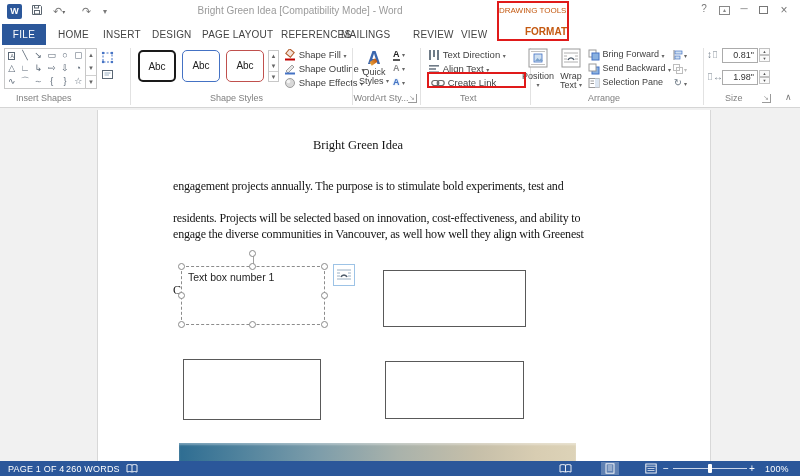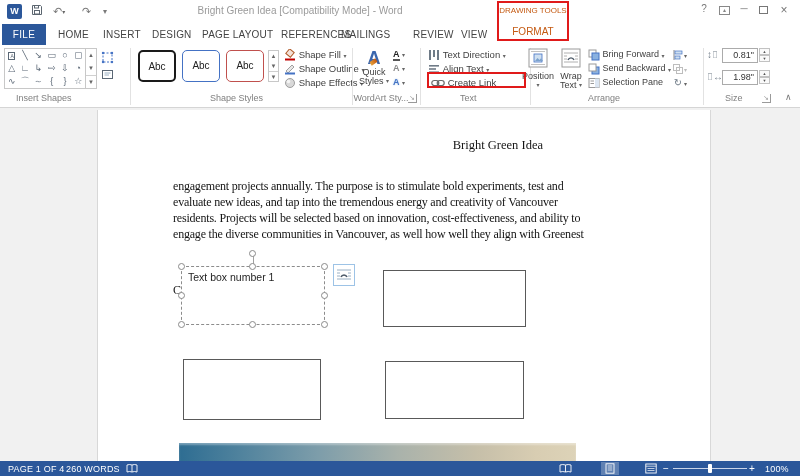--- a/index.html
+++ b/index.html
@@ -11,22 +11,22 @@
   #titlebar { left:0; top:0; width:800px; height:23px; background:#fff; }
   .word-icon { left:7px; top:4px; width:15px; height:15px; background:#2b579a; border-radius:2px; color:#fff; font-size:9px; font-weight:bold; text-align:center; line-height:15px; }
   .qat-btn { top:4px; font-size:11px; color:#7a7a7a; line-height:15px; }
   .title-text { left:150px; top:5px; width:300px; text-align:center; font-size:10px; color:#9a9a9a; white-space:nowrap; }
   .winbtn { top:3px; font-size:10px; color:#777; width:16px; text-align:center; }
   .maxbox { top:6px; width:9px; height:8px; border:1px solid #777; }
   .ribbonopt { top:6px; width:11px; height:9px; border:1px solid #888; font-size:6px; color:#888; text-align:center; line-height:7px; }
 
   
   .ctx-box { left:497px; top:1px; width:72px; height:40px; border:2px solid #e01a1a; background:transparent; z-index:30; }
-  .ctx-title { left:0; top:3px; width:100%; text-align:center; font-size:8px; color:#c45911; white-space:nowrap; }
-  .ctx-format { left:0; top:23px; width:100%; text-align:center; font-size:10px; color:#c45911; }
+  .ctx-title { left:0; top:3px; width:100%; text-align:left; font-size:8px; color:#c45911; white-space:nowrap; }
+  .ctx-format { left:0; top:23px; width:100%; text-align:right; font-size:10px; color:#c45911;font-weight:bold; }
 
   .user-name { left:738px; top:27px; font-size:10px; color:#444; }
   .user-caret { left:772px; top:28px; font-size:7px; color:#666; }
   .avatar { left:779px; top:24px; width:18px; height:18px; background:#cfcfcf; overflow:hidden; }
   .avatar .head { position:absolute; left:5px; top:3px; width:8px; height:8px; border-radius:50%; background:#fff; }
   .avatar .bodyp { position:absolute; left:2px; top:12px; width:14px; height:9px; border-radius:7px 7px 0 0; background:#fff; }
 
   
   #tabrow { left:0; top:23px; width:800px; height:22px; background:#fff; }
   .file-tab { left:2px; top:1px; width:44px; height:21px; background:#2b579a; color:#fff; font-size:10px; text-align:center; line-height:21px; letter-spacing:.3px; }
@@ -66,21 +66,21 @@
   .spinbox { width:36px; height:15px; border:1px solid #ababab; font-size:9px; color:#333; text-align:right; padding:1px 3px 0 0; background:#fff; }
   .spincol { width:11px; height:15px; }
   .spincol span { display:block; width:11px; height:7px; border:1px solid #c2c2c2; font-size:4px; color:#555; text-align:center; line-height:6px; background:#fafafa; }
 
   .redbox2 { left:427px; top:27px; width:99px; height:16px; border:2px solid #e01a1a; z-index:20; }
 
   
   #workspace { left:0; top:108px; width:800px; height:353px; background:#f1f1f1; }
   #page { left:97px; top:2px; width:614px; height:351px; background:#fff; border-left:1px solid #d8d8d8; border-right:1px solid #d8d8d8; }
   .doc-serif { font-family:"Liberation Serif","DejaVu Serif",serif; color:#141414; }
-  .doc-title { left:75px; top:28px; width:370px; text-align:right; font-size:12.5px; }
+  .doc-title { left:75px; top:28px; width:370px; text-align:center; font-size:12.5px; }
   .doc-line { left:75px; font-size:12px; letter-spacing:-0.2px; white-space:nowrap; line-height:16px; }
 
   .tb { background:#fff; }
   .tb-plain { border:1.5px solid #595959; }
   #textbox1 { left:83px; top:156px; width:144px; height:59px; border:1px dashed #8c8c8c; }
   #textbox1 .tbtext { position:absolute; left:6px; top:4px; font-size:10.5px; color:#1f1f1f; }
   .handle { position:absolute; width:7px; height:7px; border:1px solid #8a8a8a; border-radius:50%; background:#fff; }
   .rot-stem { position:absolute; left:50%; top:-11px; width:1px; height:11px; background:#a0a0a0; }
   .rot-handle { position:absolute; left:calc(50% - 4px); top:-17px; width:7px; height:7px; border:1px solid #8a8a8a; border-radius:50%; background:#fff; }
 
@@ -348,21 +348,20 @@
 
   <div class="abs collapse">∧</div>
 </div>
 
 <div id="workspace" class="abs">
   <div id="page" class="abs">
 
     <div class="abs doc-serif doc-title">Bright Green Idea</div>
 
     <div class="abs doc-serif doc-line" style="top:68px;">engagement projects annually. The purpose is to stimulate bold experiments, test and</div>
-    <div class="abs doc-serif doc-line" style="top:84px;">evaluate new ideas, and tap into the tremendous energy and creativity of Vancouver</div>
     <div class="abs doc-serif doc-line" style="top:100px;">residents. Projects will be selected based on innovation, cost-effectiveness, and ability to</div>
     <div class="abs doc-serif doc-line" style="top:116px;">engage the diverse communities in Vancouver, as well how well they align with Greenest</div>
     <div class="abs doc-serif doc-line" style="top:132px;margin-top:40px;">City targets.</div>
 
     <div id="textbox1" class="abs tb">
       <span class="tbtext">Text box number 1</span>
       <span class="rot-stem"></span>
       <span class="rot-handle"></span>
       <span class="handle" style="left:-4px; top:-4px;"></span>
       <span class="handle" style="left:calc(50% - 4px); top:-4px;"></span>

